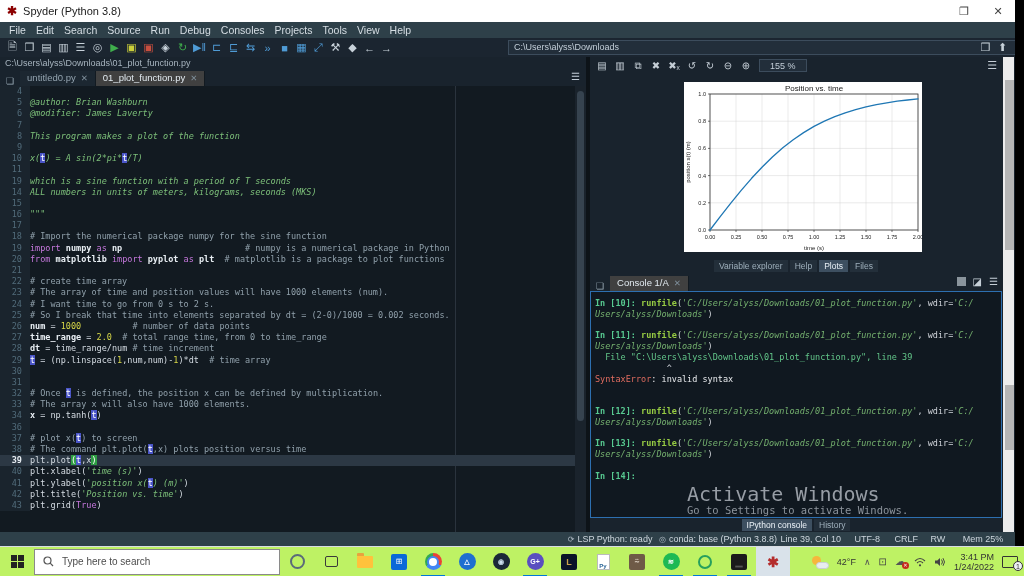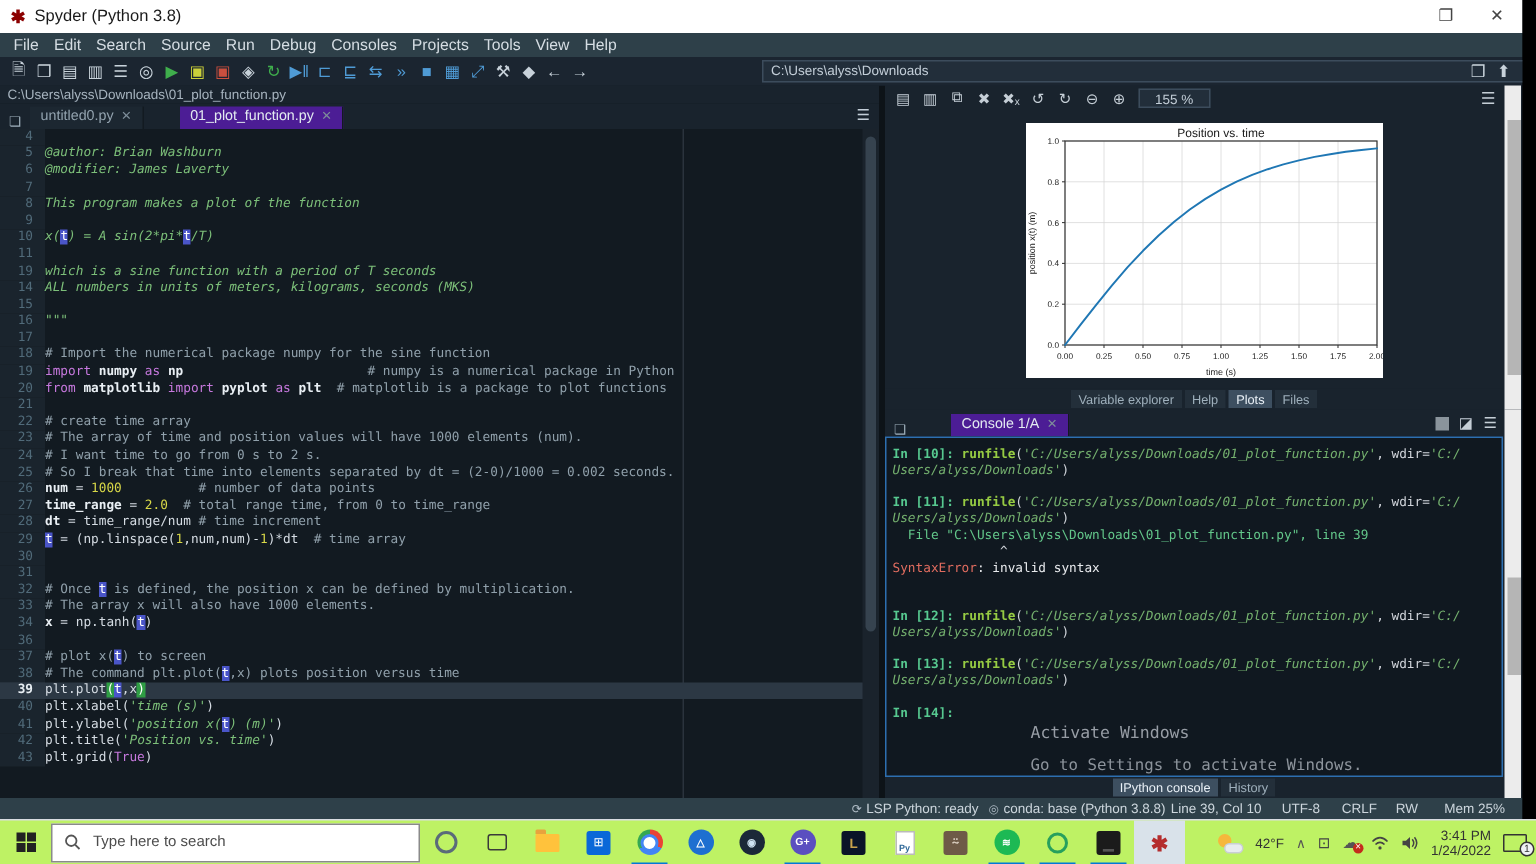--- a/index.html
+++ b/index.html
@@ -28,21 +28,21 @@
 
   .main { display:flex; height:475px; }
 
   
   .editor-col { width:586px; display:flex; flex-direction:column; background:#121a21; }
   .breadcrumb { height:12px; background:#19232d; color:#a7b4bf; font-size:9px; padding:1px 0 0 5px; }
   .edit-tabbar { height:17px; background:#19232d; display:flex; align-items:flex-end; position:relative; }
   .tabs-browse { color:#9fb0bc; font-size:9px; padding:0 6px; }
   .etab { height:15px; font-size:9.5px; padding:1px 7px 0 7px; color:#93a3af; background:#1c2731;
     border-right:1px solid #121a21; white-space:nowrap; }
-  .etab.active { background:#4c1d95; color:#e2eaf0;margin-left:24px; }
+  .etab.active { background:#404040; color:#e2eaf0; }
   .etab .x { color:#7e8e9a; margin-left:5px; font-size:8.5px; }
   .edit-hamburger { position:absolute; right:6px; top:2px; color:#c3ced8; font-size:10px; }
 
   .editor { position:relative; flex:1; overflow:hidden; background:#121a21;
     font-family:"DejaVu Sans Mono", monospace; font-size:8.5px; }
   .col-rule { position:absolute; left:455px; top:0; bottom:0; width:1px; background:#2a333d; }
   .eline { display:flex; height:11.2px; line-height:11.2px; white-space:pre; position:relative; }
   .eline.cur { background:#2c3844; }
   .ln { width:30px; text-align:right; padding-right:8px; color:#516b7a; background:#1a242d; flex:0 0 30px; }
   .eline.cur .ln { color:#e8eef3; font-weight:bold; background:#2c3844; }
@@ -84,21 +84,21 @@
     font-family:"DejaVu Sans Mono", monospace; font-size:8.5px; overflow:hidden; padding:6px 0 4px 4px; }
   .cline { height:10.8px; line-height:10.8px; white-space:pre; }
   .cs-prompt { color:#57c990; font-weight:bold; }
   .cs-func   { color:#96cb43; font-weight:bold; }
   .cs-str    { color:#74b06e; font-style:italic; }
   .cs-plain  { color:#d0d4da; }
   .cs-file   { color:#63c78a; }
   .cs-code   { color:#d8d883; }
   .cs-errname{ color:#e06c5f; }
   .cs-errmsg { color:#e8eaed; font-weight:normal; }
-  .watermark1 { position:absolute; left:96px; top:190px; font-size:11px; color:#979da5; }
+  .watermark1 { position:absolute; left:96px; top:190px; font-size:20px; color:#979da5; }
   .watermark2 { position:absolute; left:96px; top:212px; font-size:10.5px; color:#8d949c; }
 
   
   .right-scrolls { width:13px; position:relative; background:#19232d; }
   .rs-track { position:absolute; left:1px; width:11px; background:#ececec; }
   .rs-thumb { position:absolute; left:2px; width:9px; background:#b5b5b5; }
 
   
   .statusbar { height:14px; background:#2e4049; color:#cdd6dd; font-size:9px; display:flex;
     align-items:center; }

